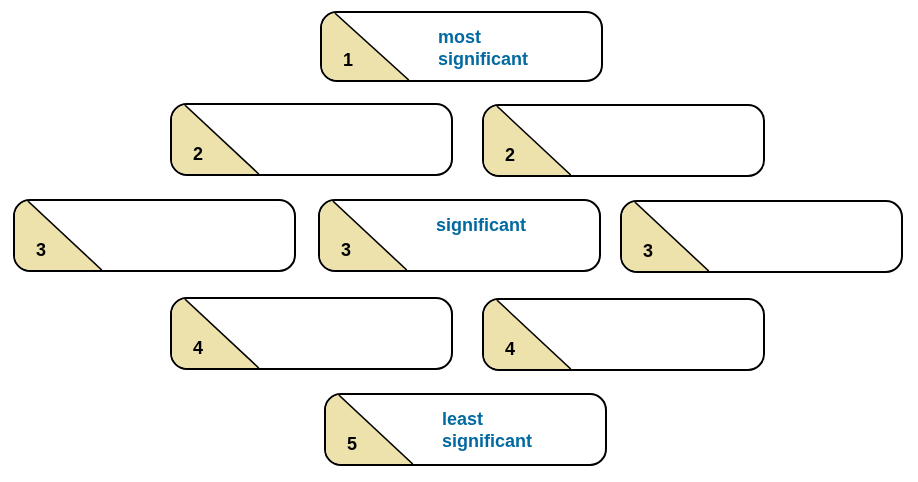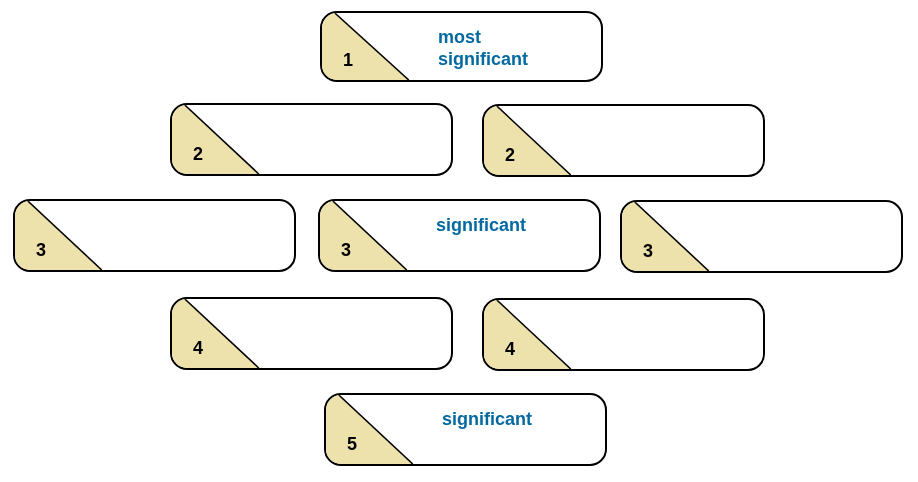--- a/index.html
+++ b/index.html
@@ -163,17 +163,18 @@
     </div>
   </div>
 
   <div class="box b8">
     <svg class="corner" viewBox="0 0 283 73" preserveAspectRatio="none">
       <polygon points="13,0 88,73 0,73 0,0" fill="#EDE1AC"></polygon>
       <line x1="13" y1="0" x2="88" y2="73" stroke-width="1.6" stroke="#000000"></line>
     </svg>
     <span class="num">5</span>
     <div class="label">
+      <div>least</div>
       <div>significant</div>
     </div>
   </div>
 
 </div>
 
 </body></html>

